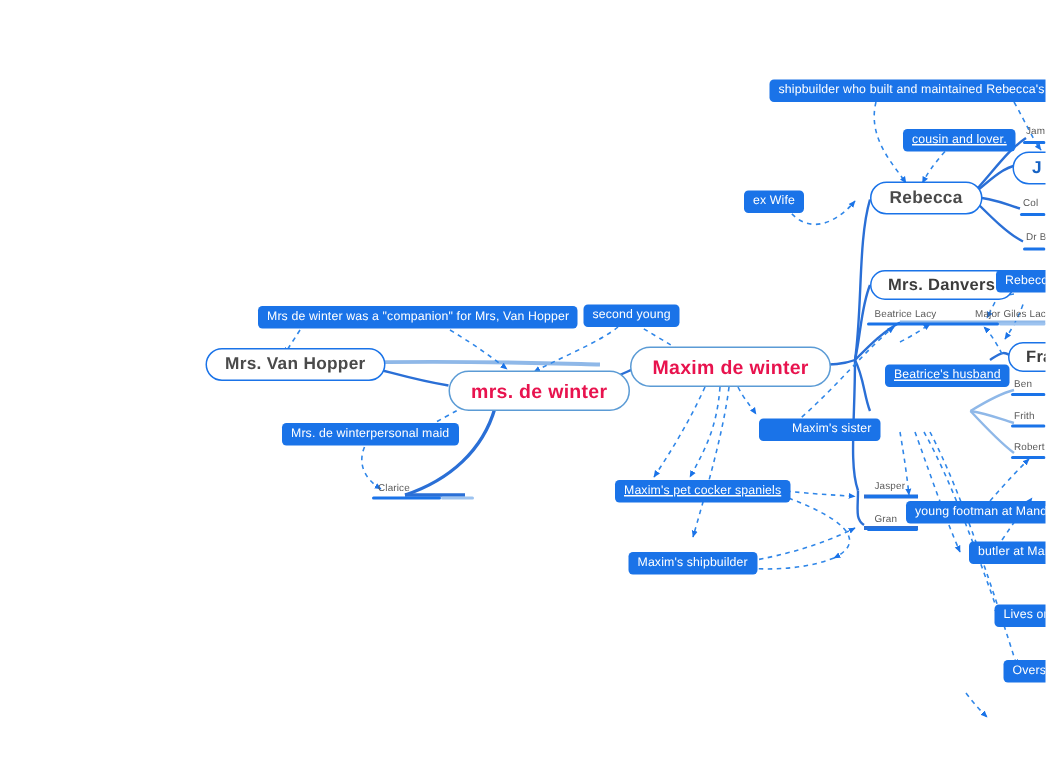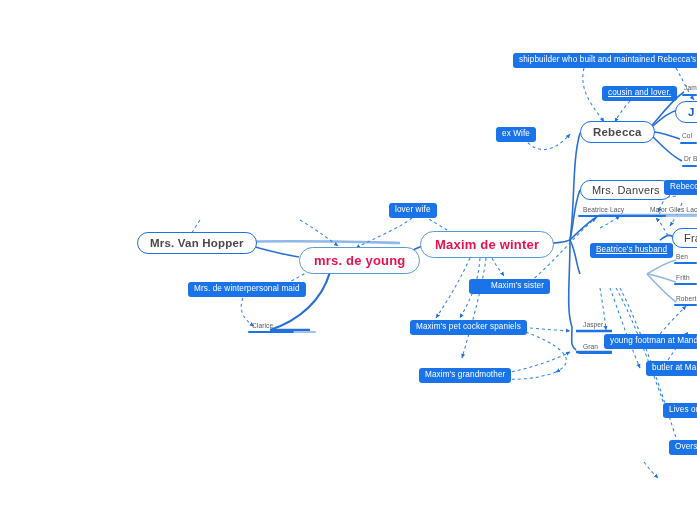--- a/index.html
+++ b/index.html
@@ -53,21 +53,21 @@
     border: 1.6px solid #1a73e8;
     border-radius: 12px;
     padding: 4px 12px;
   }
   .topic.sub.accent {
     color: #1763c4;
   }
   .topic.mid {
     color: #3c3c3c;
     font-size: 11px;
-    font-weight: normal;
+    font-weight: bold;
     border: 1.4px solid #1a73e8;
     border-radius: 11px;
     padding: 3px 11px;
     justify-content: flex-end;
   }
   
   .tag {
     background: #1a73e8;
     color: #ffffff;
     border-radius: 3px;
@@ -201,21 +201,21 @@
 
       <path d="M243,298 C238,310 244,320 254,326"></path>
 
       <path d="M286,284 C300,276 312,270 318,266"></path>
 
       <path d="M644,462 C650,470 654,474 658,478"></path>
     </g>
   </svg>
 
   <div class="node topic" style="left:299px; top:247px;">
-    <span>mrs. de young</span>
+    <span>mrs. de winter</span>
   </div>
 
   <div class="node topic" style="left:420px; top:231px;">
     <span>Maxim de winter</span>
   </div>
 
   <div class="node topic sub" style="left:580px; top:121px;">
     <span>Rebecca</span>
   </div>
 
@@ -241,47 +241,50 @@
   </div>
 
   <div class="node tag" style="left:602px; top:86px;text-decoration:underline;">
     <span>cousin and lover.</span>
   </div>
 
   <div class="node tag" style="left:496px; top:127px;align-items:center;">
     <span>ex Wife</span>
   </div>
 
+  <div class="node tag" style="left:172px; top:204px;">
+    <span>Mrs de winter was a "companion" for Mrs, Van Hopper</span>
+  </div>
 
   <div class="node tag" style="left:389px; top:203px;">
-    <span>lover wife</span>
+    <span>second young</span>
   </div>
 
   <div class="node tag" style="left:664px; top:180px;">
     <span>Rebecca's</span>
   </div>
 
   <div class="node tag" style="left:188px; top:282px;">
     <span>Mrs. de winterpersonal maid</span>
   </div>
 
   <div class="node tag" style="left:590px; top:243px;text-decoration:underline;">
     <span>Beatrice's husband</span>
   </div>
 
-  <div class="node tag" style="left:469px; top:279px;padding-left:22px;">
+  <div class="node tag" style="left:506px; top:279px;padding-left:22px;">
     <span>Maxim's sister</span>
   </div>
 
-  <div class="node tag" style="left:410px; top:320px;">
+  <div class="node tag" style="left:410px; top:320px;text-decoration:underline;">
     <span>Maxim's pet cocker spaniels</span>
   </div>
 
   <div class="node tag" style="left:419px; top:368px;">
-    <span>Maxim's grandmother</span>
+    <span>Maxim's shipbuilder</span>
   </div>
 
   <div class="node tag" style="left:604px; top:334px;">
     <span>young footman at Manderle</span>
   </div>
 
   <div class="node tag" style="left:646px; top:361px;">
     <span>butler at Mande</span>
   </div>
 

